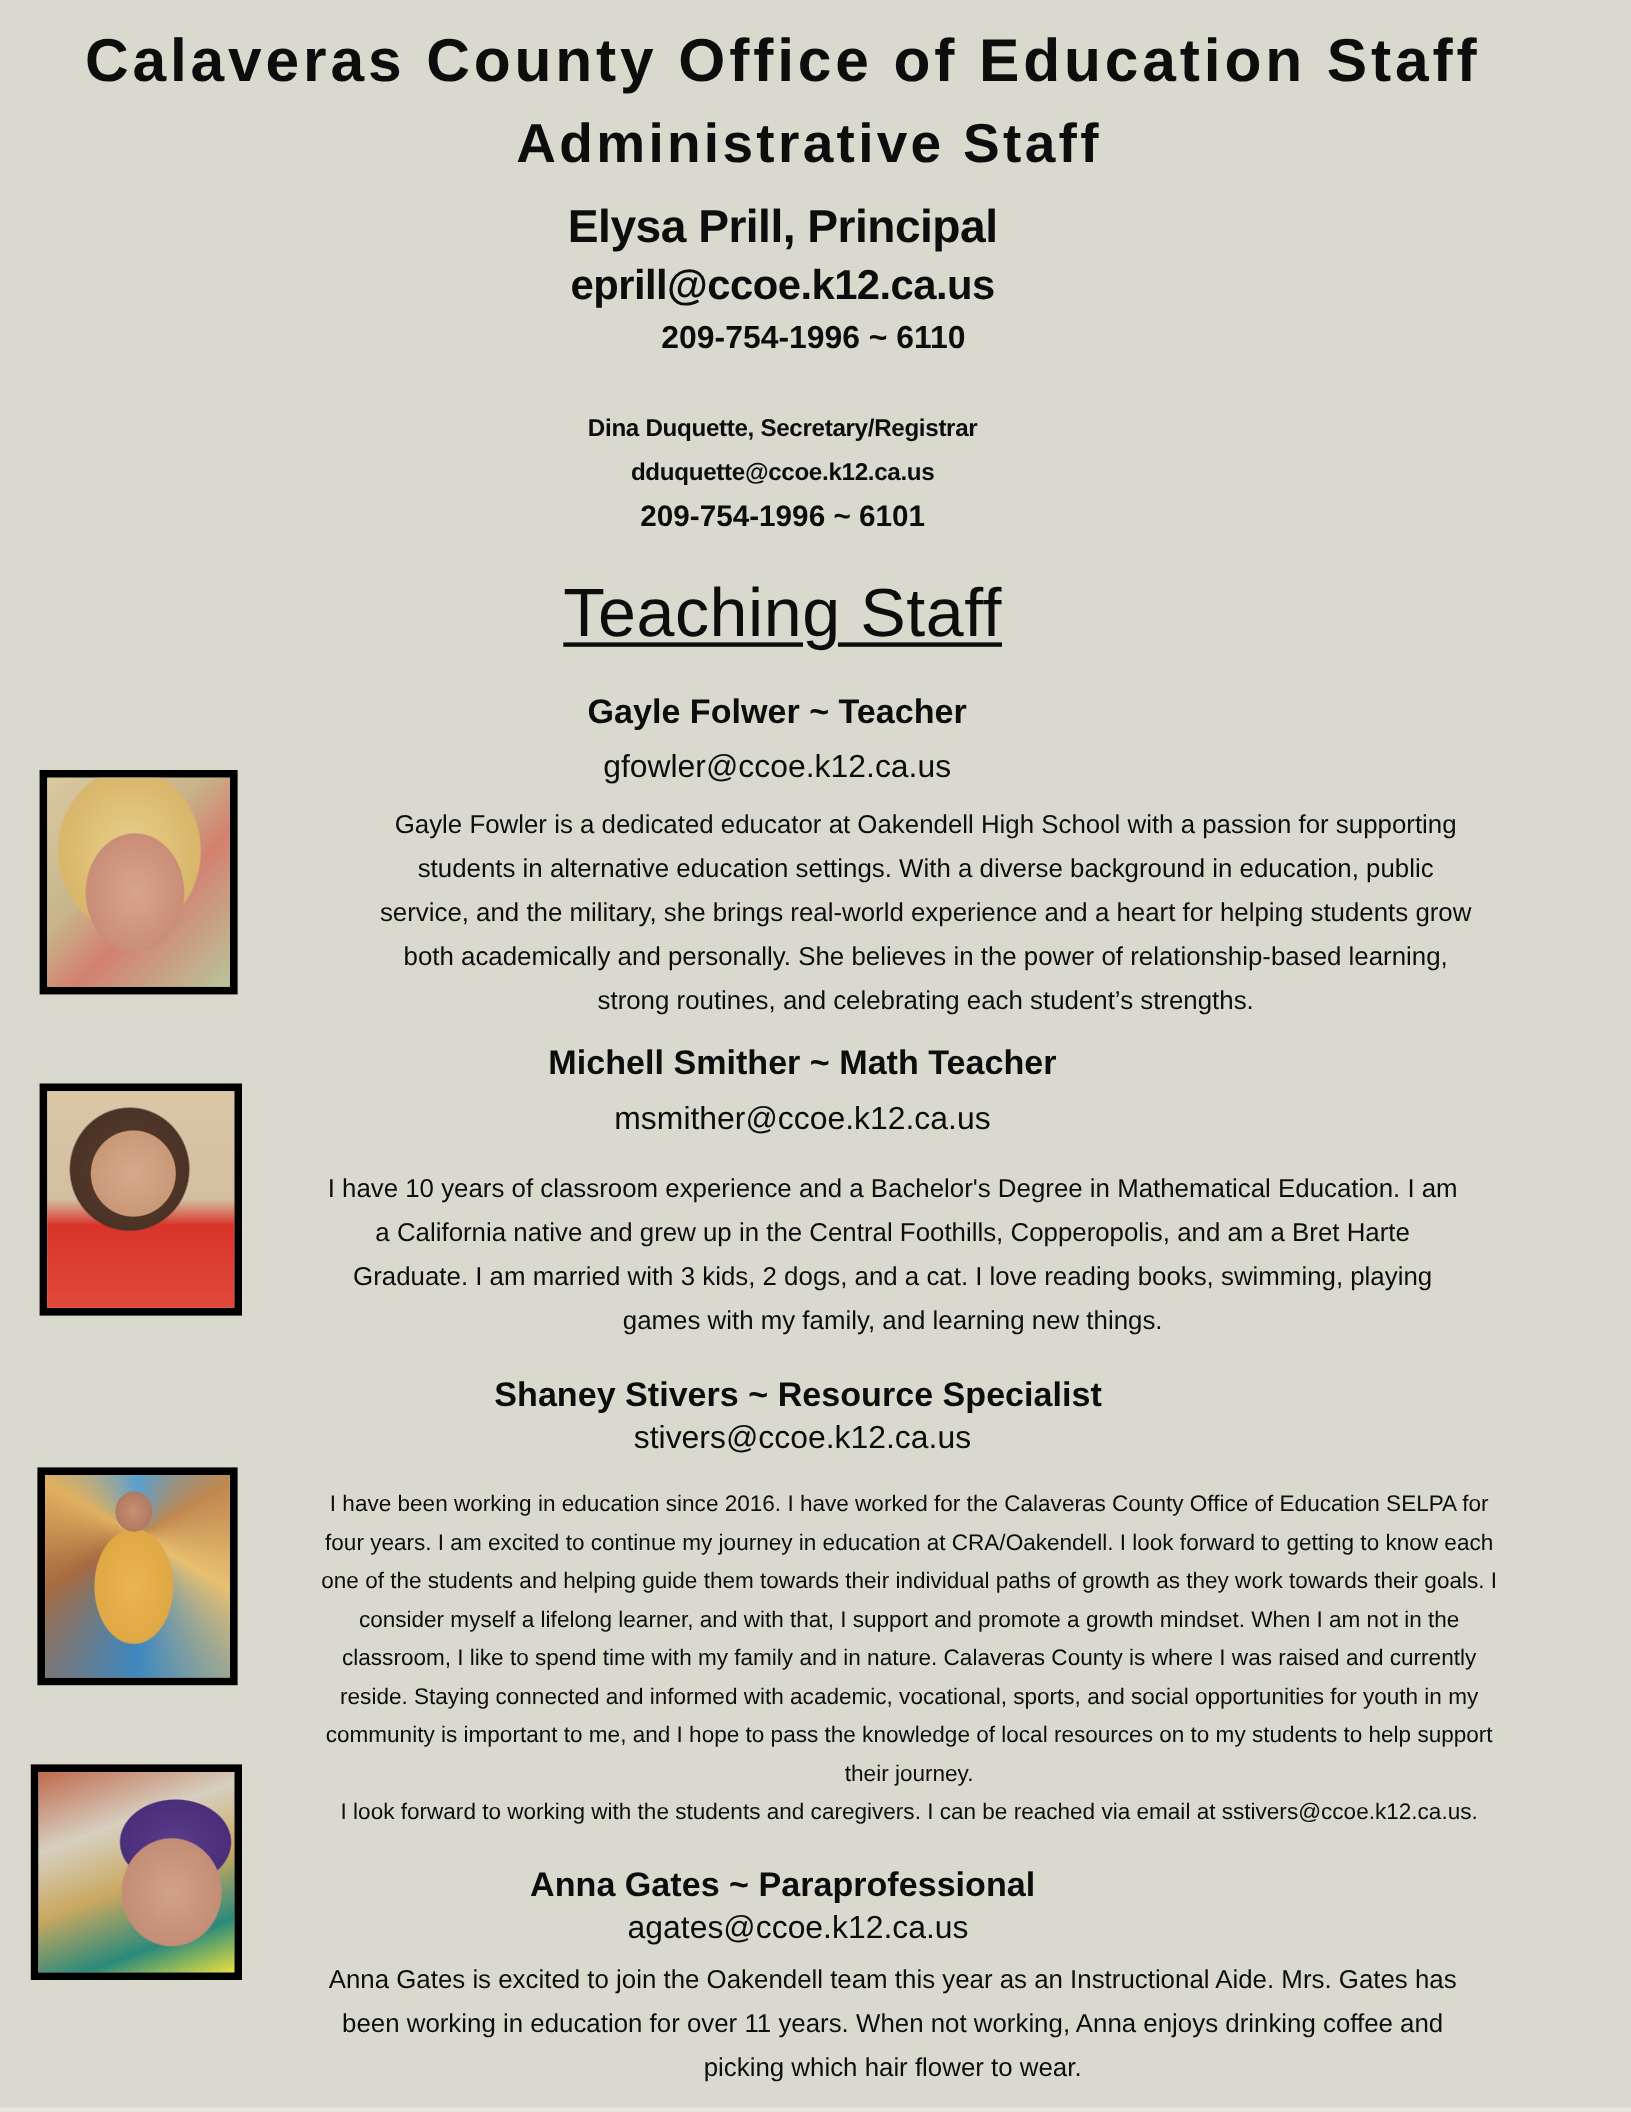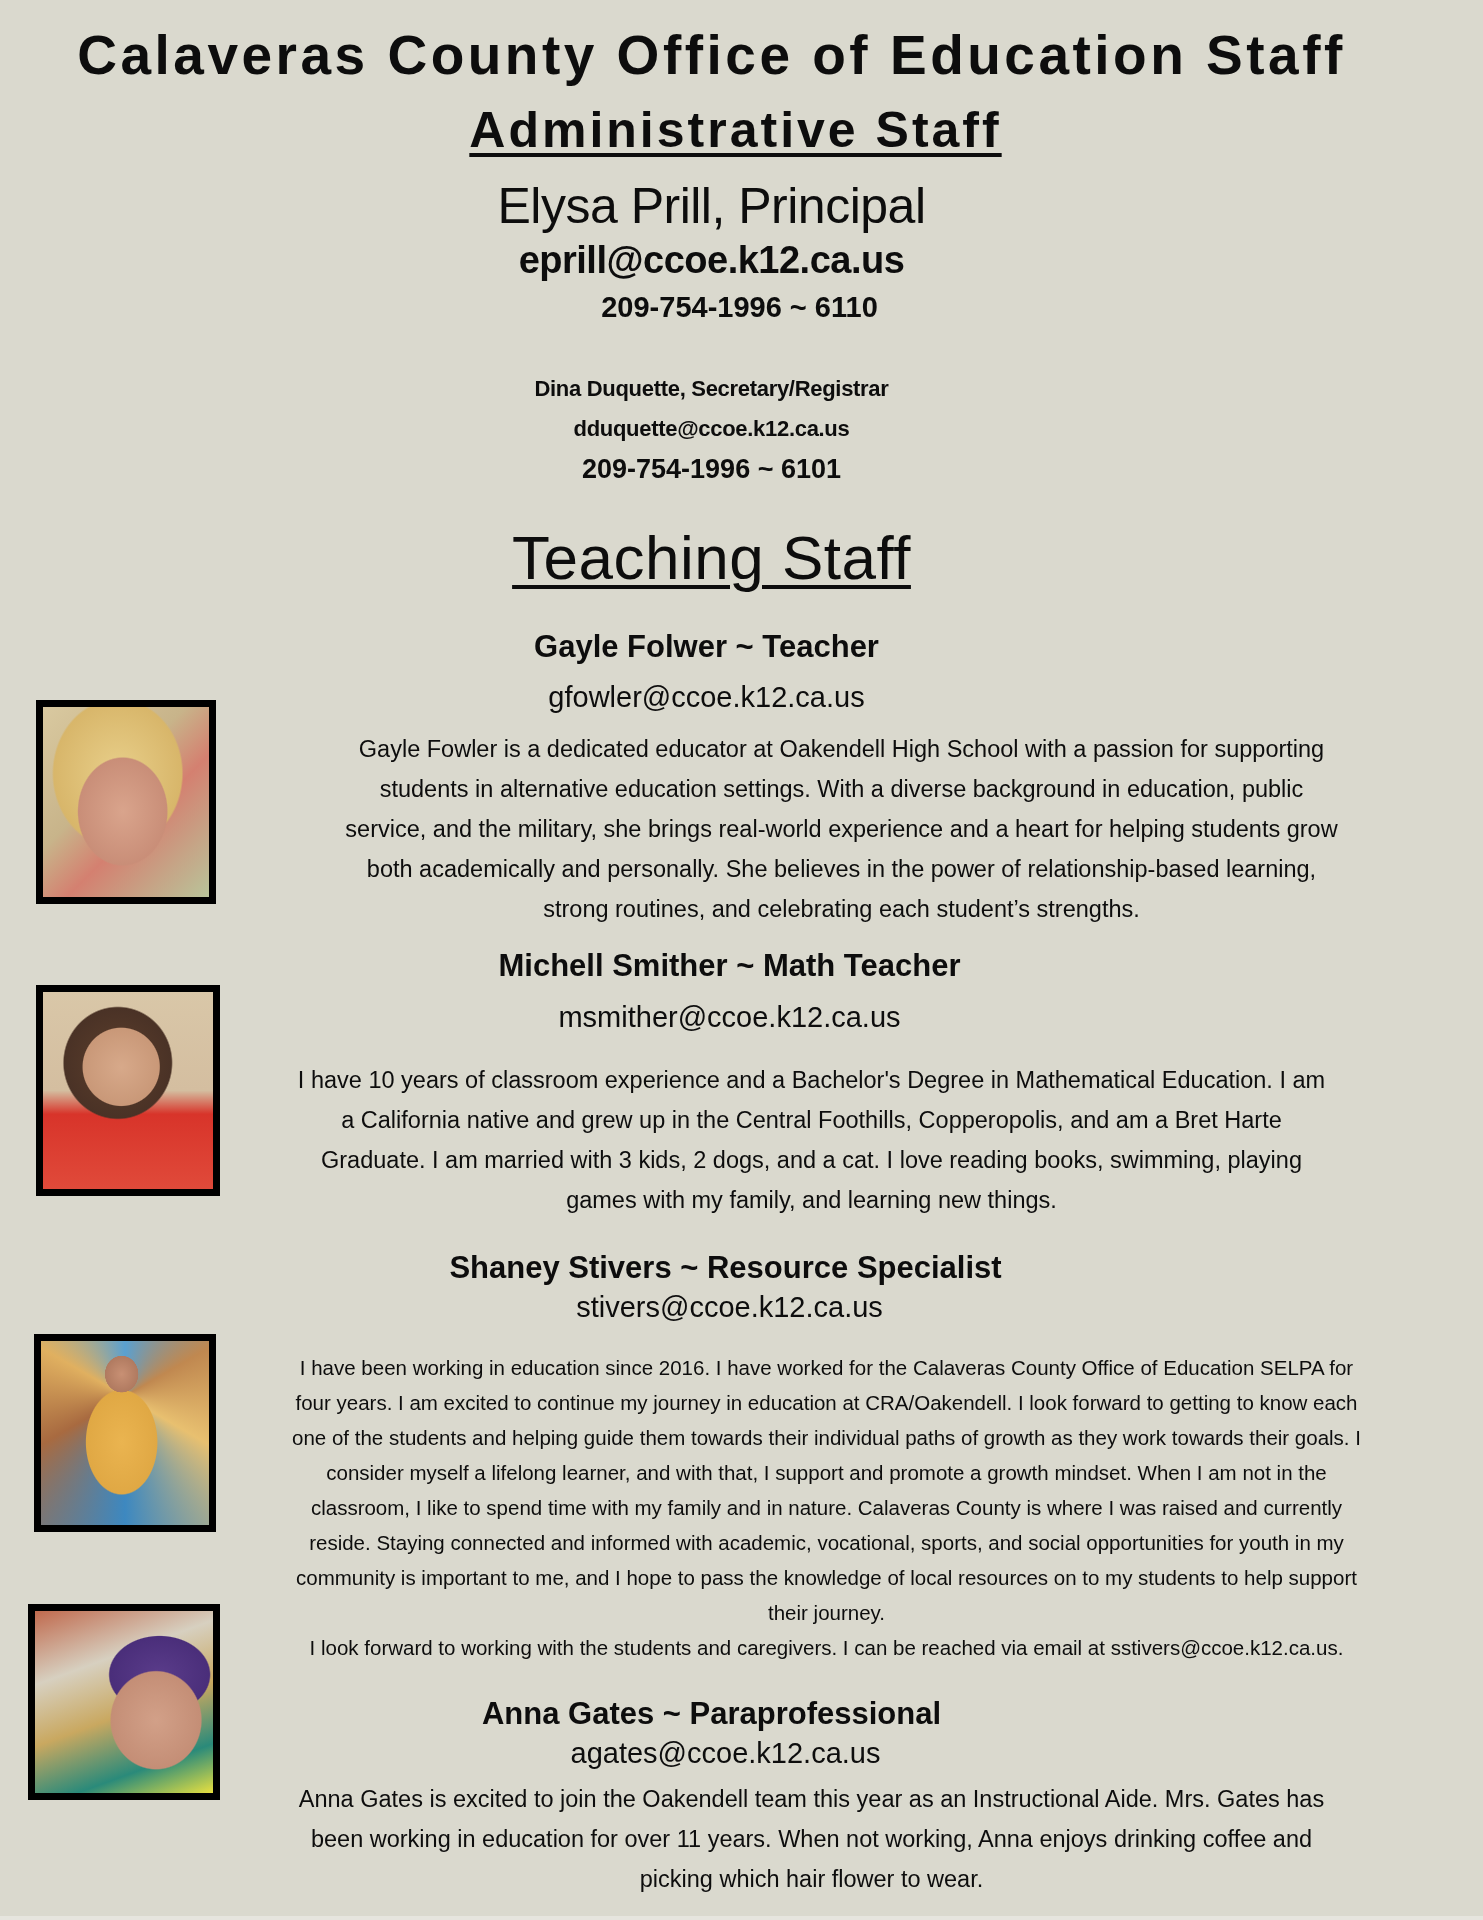--- a/index.html
+++ b/index.html
@@ -9,22 +9,22 @@
     color: #0d0d0d;
     font-family: "Liberation Sans", sans-serif;
   }
   .abs { position: absolute; left: 0; width: 1423px; text-align: center; white-space: nowrap; }
   .title {
     top: 22px; font-size: 55px; font-weight: bold; letter-spacing: 3.5px; line-height: 66px;
   }
   .admin-head {
     top: 100px; font-size: 50px; font-weight: bold; letter-spacing: 3px; line-height: 60px;
   }
-  .admin-head span { text-decoration: underline; text-decoration-thickness: 4px; text-underline-offset: 6px; margin-left: 48px; }
-  .adm1-name { top: 182px; font-size: 50px; font-weight: normal; line-height: 48px; letter-spacing: -0.5px; }
+  .admin-head span { text-decoration-thickness: 4px; text-underline-offset: 6px; margin-left: 48px; }
+  .adm1-name { top: 182px; font-size: 42px; font-weight: bold; line-height: 48px; letter-spacing: -0.5px; }
   .adm1-email { top: 236px; font-size: 38px; font-weight: bold; line-height: 48px; letter-spacing: -0.5px; }
   .adm1-phone { top: 288px; font-size: 29px; font-weight: bold; line-height: 38px; margin-left: 28px; }
   .adm2-name { top: 372px; font-size: 22px; font-weight: bold; line-height: 34px; letter-spacing: -0.3px; }
   .adm2-email { top: 412px; font-size: 22px; font-weight: bold; line-height: 34px; letter-spacing: -0.3px; }
   .adm2-phone { top: 452px; font-size: 27px; font-weight: bold; line-height: 34px; }
   .teach-head { top: 522px; font-size: 62px; font-weight: normal; line-height: 72px; letter-spacing: 0.5px; }
   .teach-head span { text-decoration: underline; text-decoration-thickness: 4px; text-underline-offset: 6px; }
 
   .staff-name { font-size: 31px; font-weight: bold; line-height: 40px; letter-spacing: 0px; }
   .staff-email { font-size: 29px; line-height: 38px; }

